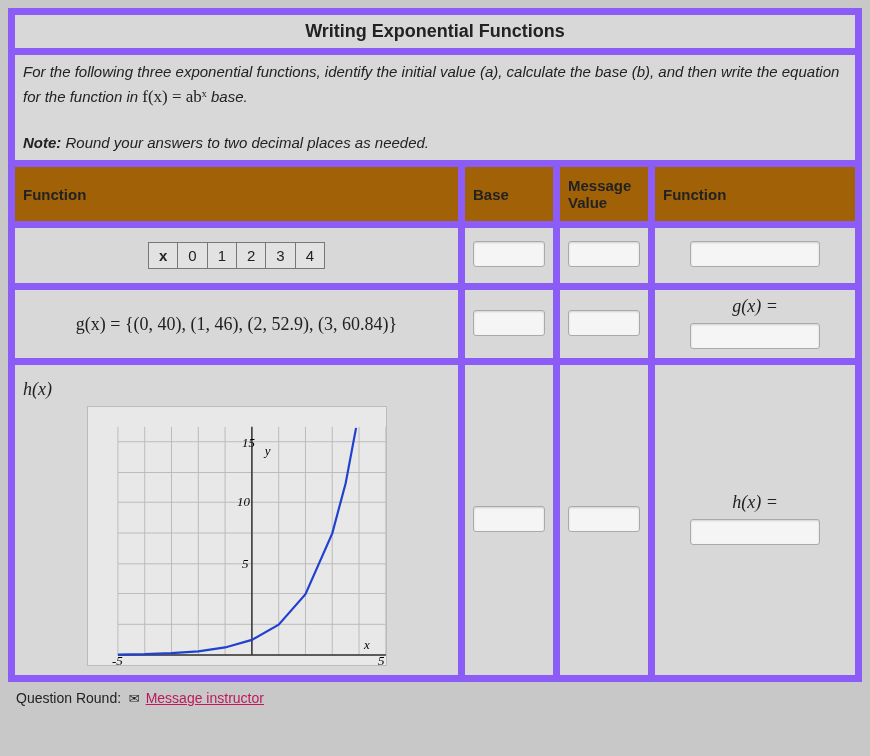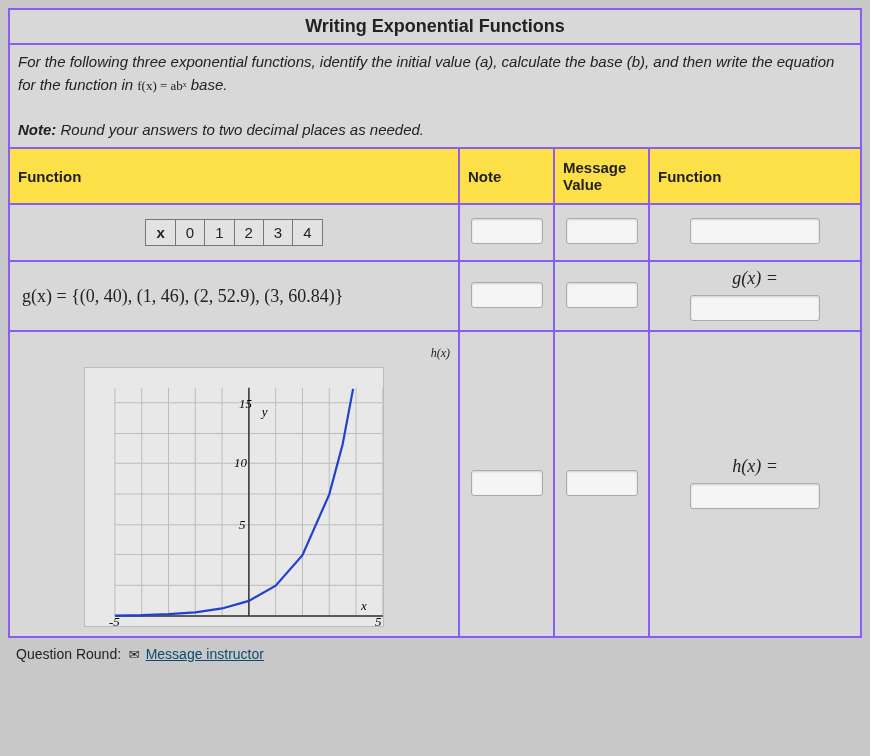--- a/index.html
+++ b/index.html
@@ -11,45 +11,45 @@
       padding: 8px;
       font-size: 15px;
       color: #222;
     }
     .outer-table {
       width: 100%;
       border-collapse: collapse;
       background: #d8d8d8;
     }
     .outer-table td, .outer-table th {
-      border: 2px solid #8b5cf6;
+      border: 7px solid #8b5cf6;
       padding: 6px 8px;
       vertical-align: middle;
     }
     .title-cell {
       text-align: center;
       font-weight: bold;
       font-size: 18px;
       padding: 8px;
       background: #d8d8d8;
     }
     .instructions {
       font-style: italic;
       padding: 10px 8px 14px;
       line-height: 1.5;
       background: #d8d8d8;
     }
     .instructions .math {
       font-style: normal;
       font-family: 'Times New Roman', serif;
-      font-size: 13px;
+      font-size: 17px;
     }
     .header-row td {
       font-weight: bold;
-      background: #fde047;
+      background: #a16207;
       padding: 10px 8px;
     }
     .func-cell { width: 450px; padding: 18px 8px; }
     .base-cell, .initial-cell { width: 95px; text-align: center; }
     .eq-cell { text-align: center; }
     .data-table {
       border-collapse: collapse;
       margin: 8px auto;
       background: #e2e2e2;
     }
@@ -57,26 +57,27 @@
       border: 1px solid #777;
       padding: 4px 10px;
       text-align: center;
       font-size: 15px;
     }
     .data-table th { font-weight: bold; }
     .set-notation {
       font-family: 'Times New Roman', serif;
       font-size: 18px;
       padding: 10px 4px;
+      text-align: center;
     }
     .math-label {
       font-family: 'Times New Roman', serif;
-      font-size: 12px;
+      font-size: 18px;
       font-style: italic;
-      text-align: right;
+      text-align: left;
       margin-bottom: 6px;
     }
     .input-box {
       display: inline-block;
       width: 72px;
       height: 26px;
       background: #f5f5f5;
       border: 1px solid #aaa;
       border-radius: 3px;
       box-shadow: inset 0 1px 2px rgba(0,0,0,0.15);
@@ -95,21 +96,21 @@
     }
     .graph-svg {
       background: #e8e8e8;
       border: 1px solid #bbb;
     }
     .help-row {
       padding: 8px;
       font-size: 14px;
     }
     .help-link {
-      color: #0c4a6e;
+      color: #be185d;
       text-decoration: underline;
     }
     .mail-icon {
       display: inline-block;
       font-size: 13px;
       margin-right: 2px;
     }
   </style>
 </head>
 <body>
@@ -124,21 +125,21 @@
       <span>For the following three exponential functions, identify the initial value (a), calculate the base (b), and then write the equation for the function in </span>
       <span class="math">f(x) = abˣ</span>
       <span> base.</span>
       <br><br>
       <b style="font-style:italic">Note:</b>
       <span> Round your answers to two decimal places as needed.</span>
     </td>
   </tr>
   <tr class="header-row">
     <td>Function</td>
-    <td>Note</td>
+    <td>Base</td>
     <td>Message Value</td>
     <td>Function</td>
   </tr>
 
   <tr>
     <td class="func-cell">
       <table class="data-table">
         <tbody>
               <tr>
           <th>x</th>

